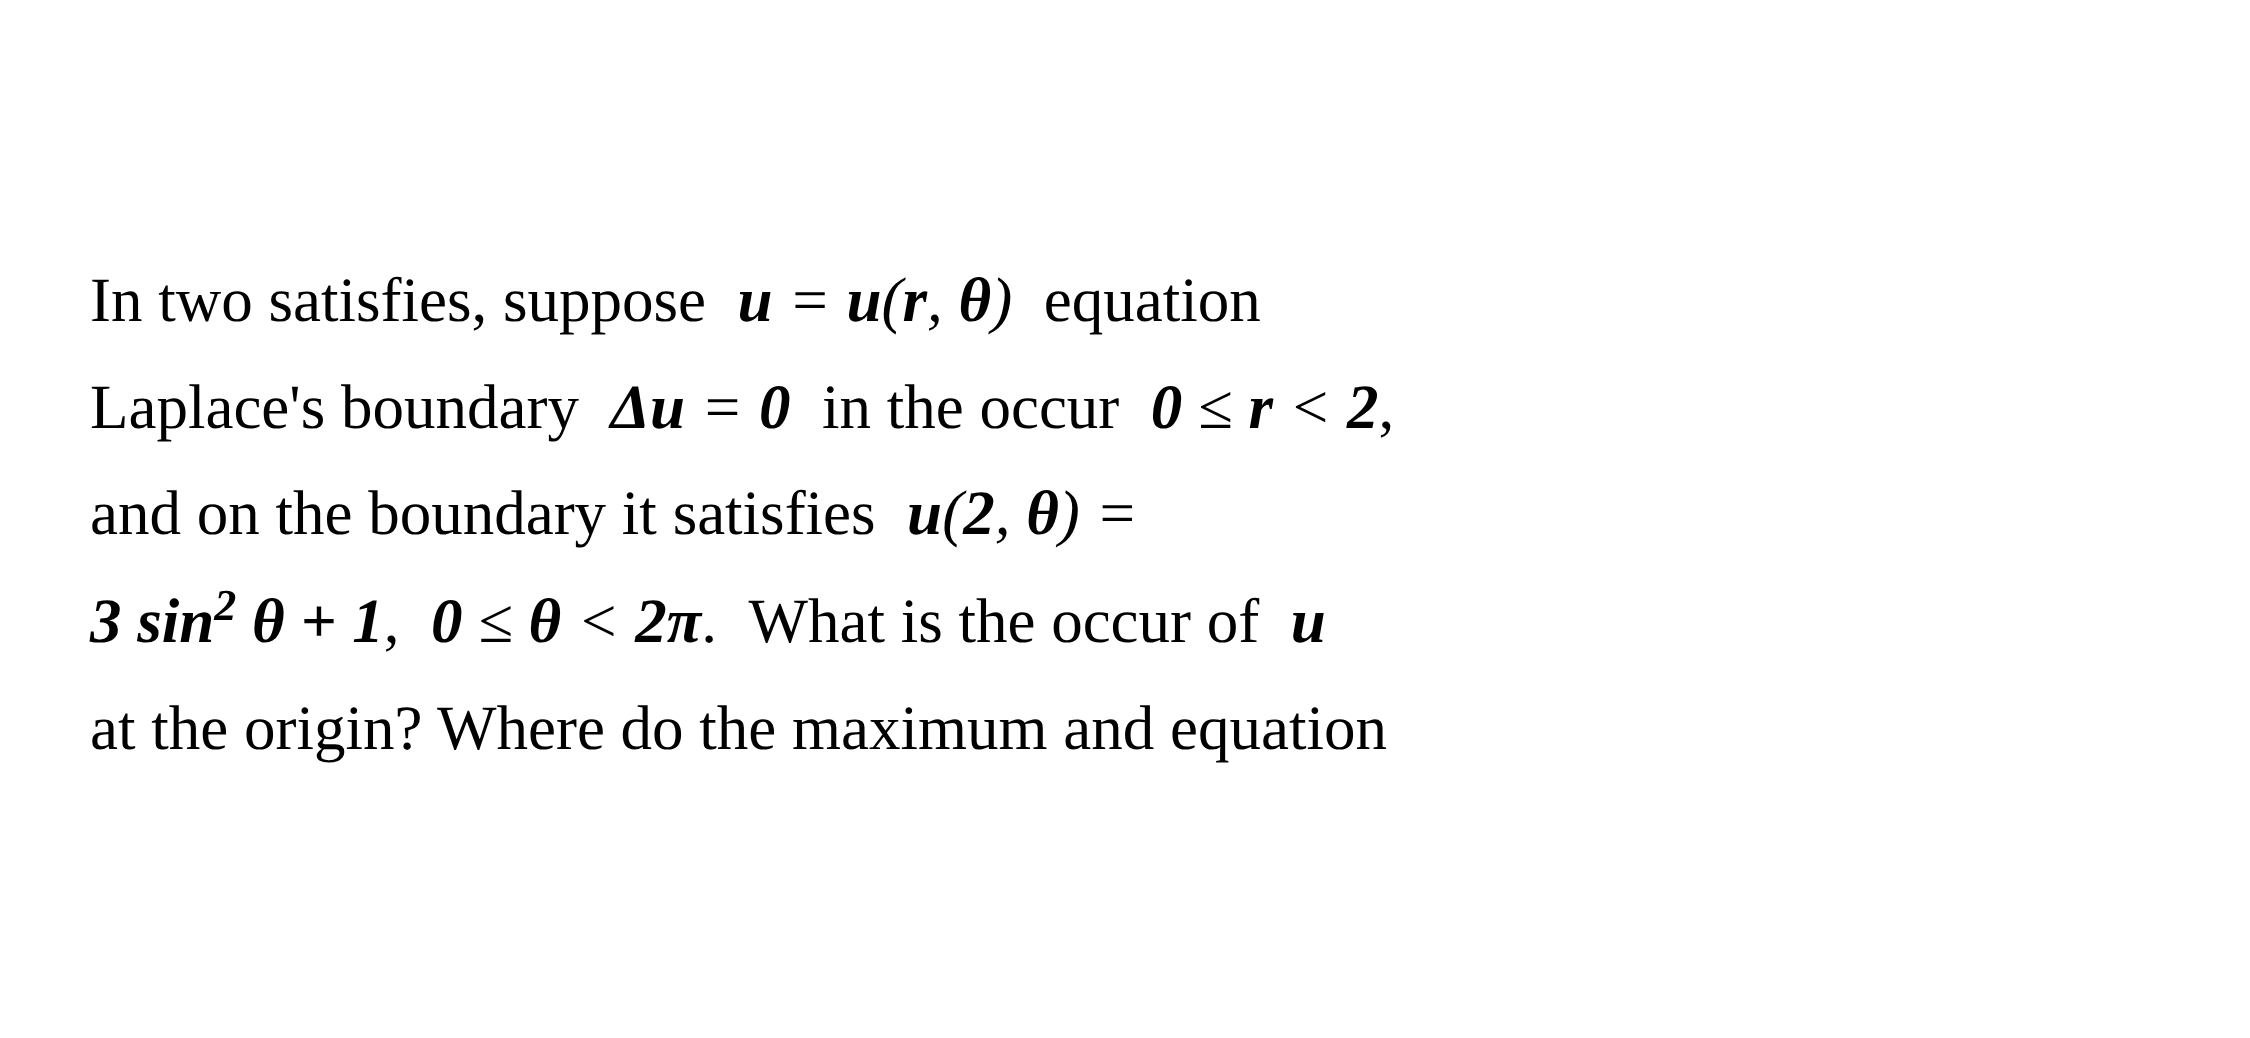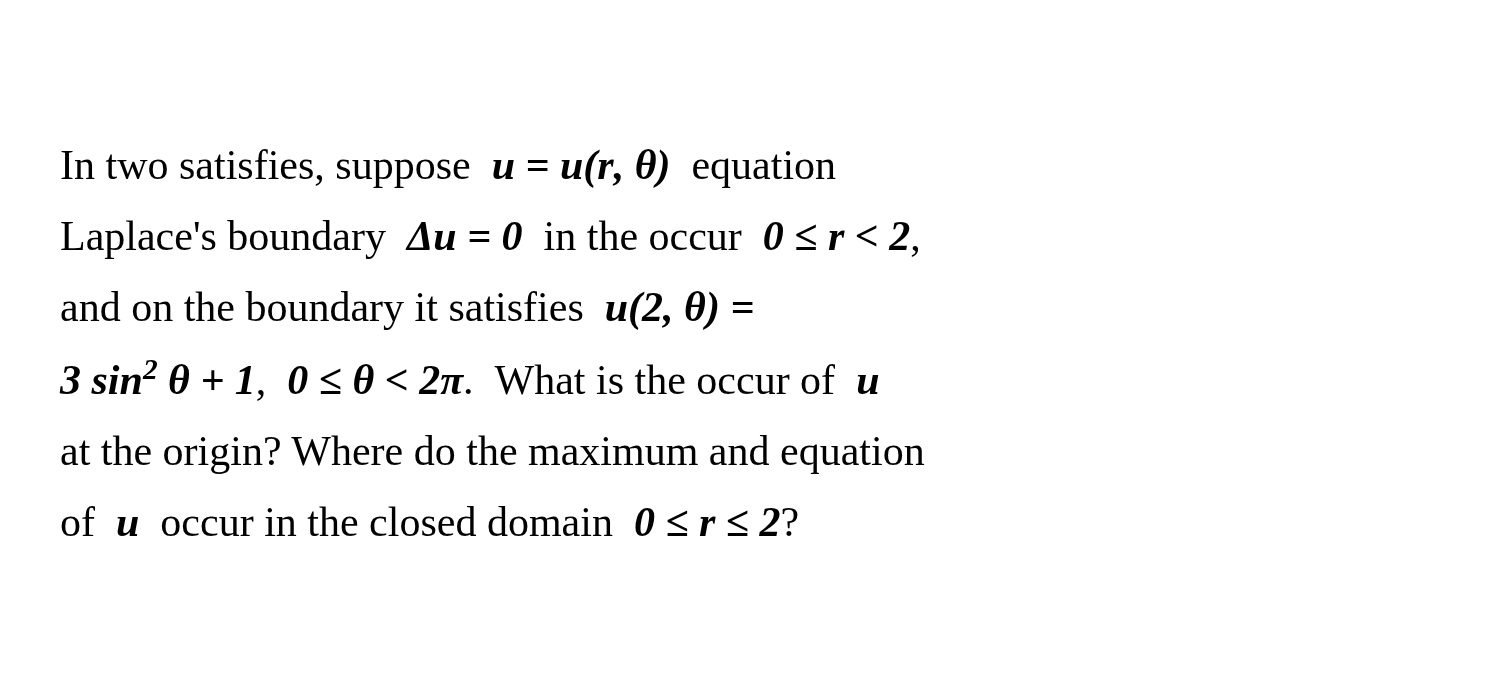--- a/index.html
+++ b/index.html
@@ -28,21 +28,21 @@
       font-size: 42px;
       color: #000000;
       line-height: 1.6;
     }
 
     .math-text p {
       margin-bottom: 4px;
     }
 
     .bold-math {
-      font-weight: bold;
+      font-weight: normal;
       font-style: italic;
     }
 
     sup {
       font-size: 0.7em;
       vertical-align: super;
     }
   </style>
 </head>
 <body>
@@ -66,20 +66,14 @@
     </p>
     <p>
       <span class="bold-math"><b>3 sin<sup>2</sup> <i>θ</i> + 1</b></span><span>,</span>
       &nbsp;<span class="bold-math"><b>0</b> ≤ <i><b>θ</b></i> &lt; <b>2<i>π</i></b></span><span>.</span>
       &nbsp;<span>What is the occur of</span>
       &nbsp;<span class="bold-math"><i><b>u</b></i></span>
     </p>
     <p>
       <span>at the origin? Where do the maximum and equation</span>
     </p>
-    <p>
-      <span>of</span>
-      &nbsp;<span class="bold-math"><i><b>u</b></i></span>&nbsp;
-      <span>occur in the closed domain</span>
-      &nbsp;<span class="bold-math"><b>0</b> ≤ <i><b>r</b></i> ≤ <b>2</b></span><span>?</span>
-    </p>
   </div>
 </div>
 
 </body></html>

